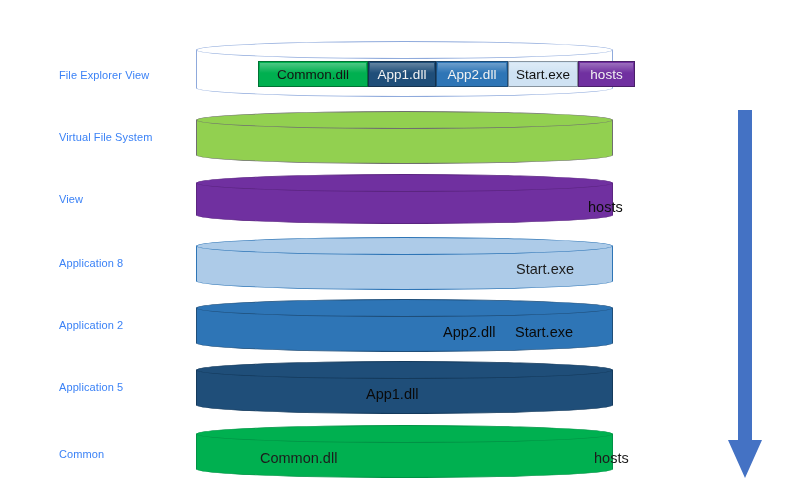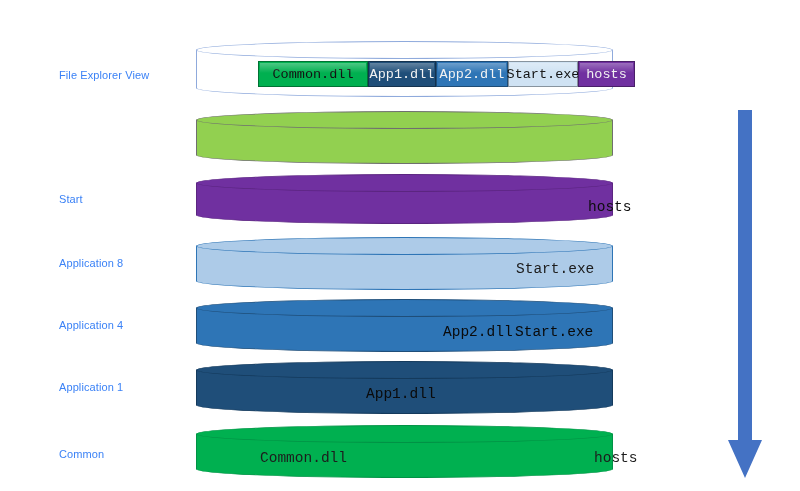--- a/index.html
+++ b/index.html
@@ -32,21 +32,20 @@
     color: #3b82f6;
     white-space: nowrap;
     letter-spacing: 0.1px;
   }
 
   
   .cyl {
     position: absolute;
     left: 196px;
     width: 417px;
-    font-family: Liberation Mono, monospace;
   }
   .cyl .body {
     position: absolute;
     left: 0;
     right: 0;
     top: 9px;
     bottom: 9px;
     background: var(--fill);
     border-left: 1px solid var(--stroke);
     border-right: 1px solid var(--stroke);
@@ -126,24 +125,25 @@
     height: 368px;
     z-index: 6;
   }
 </style>
 </head>
 <body>
 
 <div id="canvas">
 
   <div class="row-label" style="top:70px">File Explorer View</div>
-  <div class="row-label" style="top:194px">Start</div>
+  <div class="row-label" style="top:132px">Virtual File System</div>
+  <div class="row-label" style="top:194px">View</div>
   <div class="row-label" style="top:258px">Application 8</div>
-  <div class="row-label" style="top:320px">Application 4</div>
-  <div class="row-label" style="top:382px">Application 1</div>
+  <div class="row-label" style="top:320px">Application 2</div>
+  <div class="row-label" style="top:382px">Application 5</div>
   <div class="row-label" style="top:449px">Common</div>
 
   <div class="cyl" id="cyl0" style="top:41px;height:56px;--fill:#ffffff;--stroke:#8faadc">
     <div class="cap-bot"></div>
     <div class="body"></div>
     <div class="cap-top"></div>
 
     <div class="chip-strip">
       <div class="chip" style="background:#00b050;width:110px">Common.dll</div>
       <div class="chip dark" style="background:#1f4e79;width:68px">App1.dll</div>

